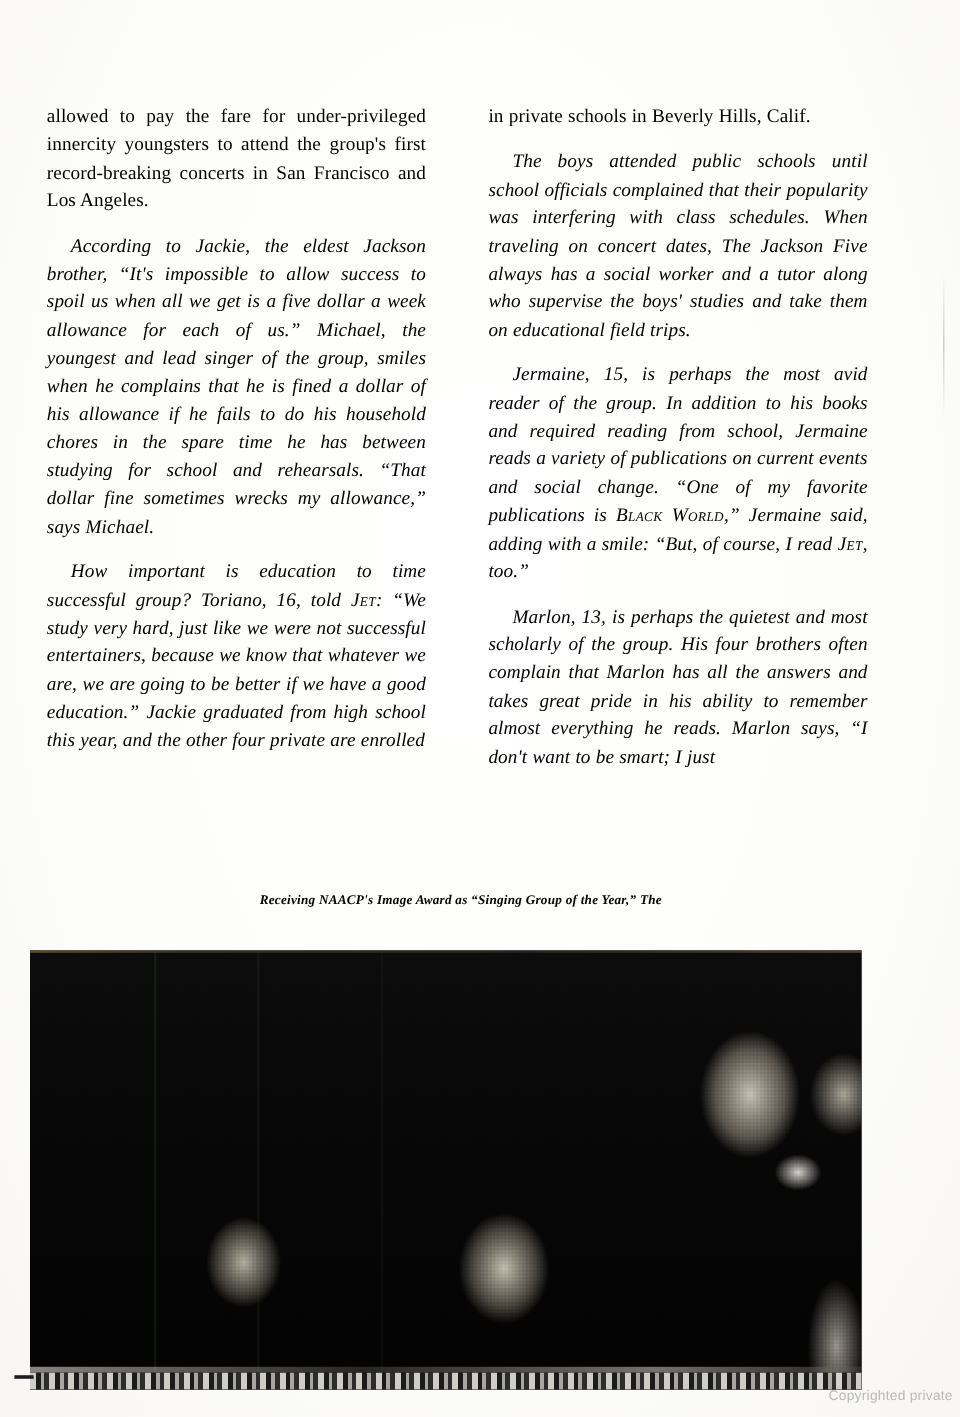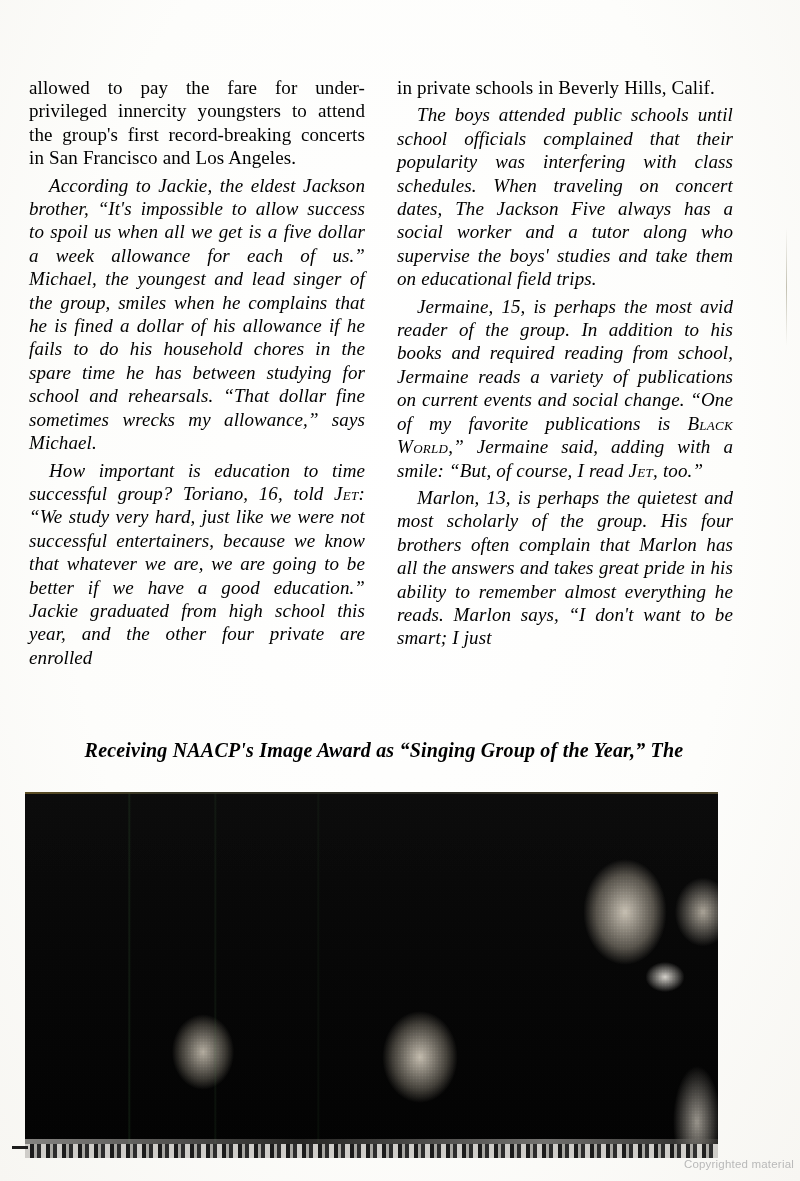--- a/index.html
+++ b/index.html
@@ -40,24 +40,24 @@
     left: 25px;
     top: 72px;
     width: 718px;
     display: flex;
     gap: 24px;
   }
   .col {
     width: 344px;
   }
   .col p {
-    margin: 4px;
+    margin: 14px;
     text-align: justify;
     text-align-last: left;
-    font-size: 19px;
+    font-size: 16px;
     line-height: 23.4px;
     letter-spacing: 0.1px;
     word-spacing: 0.2px;
     -webkit-font-smoothing: none;
   }
   .col p.indent {
     text-indent: 20px;
     font-style: italic;
   }
   .col p.hang {
@@ -71,21 +71,21 @@
 
   
   .caption {
     position: absolute;
     left: 25px;
     top: 740px;
     width: 718px;
     text-align: center;
     font-style: italic;
     font-weight: bold;
-    font-size: 20px;
+    font-size: 11px;
     line-height: 21px;
     letter-spacing: 0.2px;
   }
   .caption .line1 { display: block; }
   .caption .line2 { display: block; }
 
   
   .photo-wrap {
     position: absolute;
     left: 25px;
@@ -236,13 +236,13 @@
   <div class="photo"></div>
   <div class="halftone"></div>
   <div class="streaks"></div>
   <div class="photo-top-edge"></div>
   <div class="photo-bottom-strip2"></div>
   <div class="photo-bottom-strip"></div>
 </div>
 
 <div class="bottom-tick"></div>
 
-<div class="copyright">Copyrighted material</div>
+<div class="copyright">Copyrighted private</div>
 
 </body></html>

